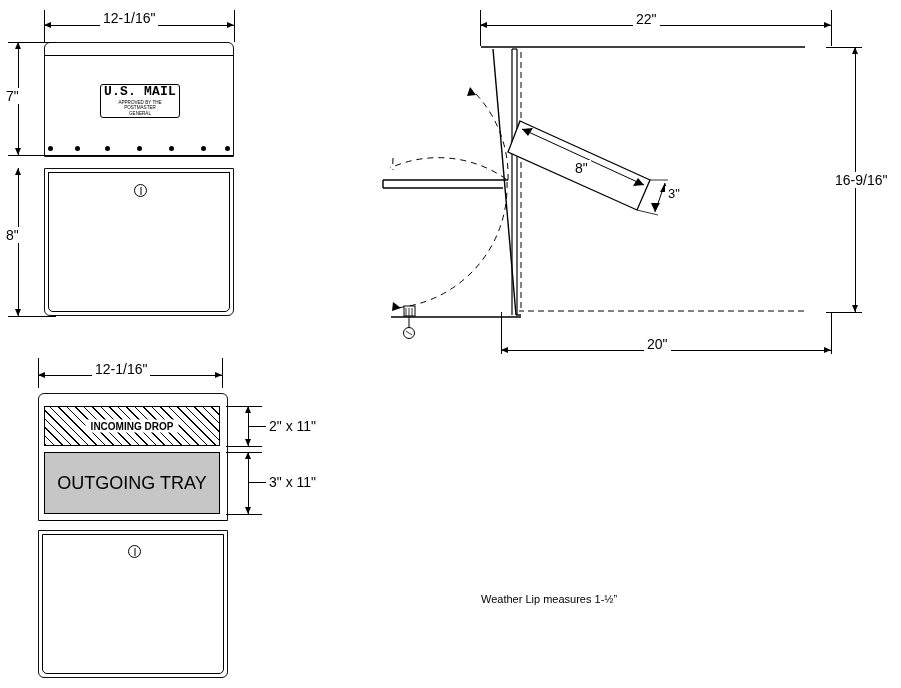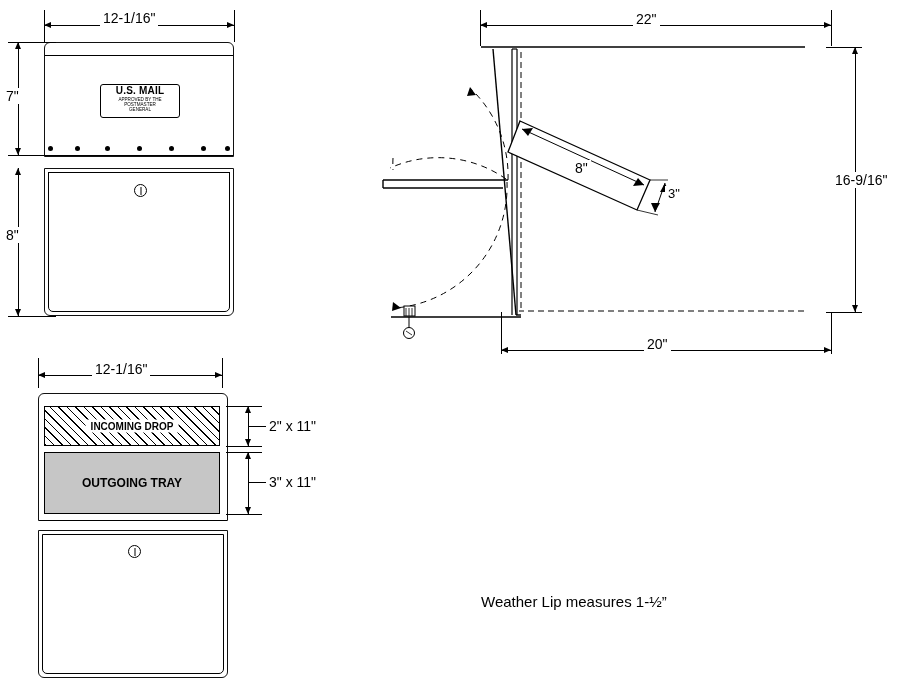--- a/index.html
+++ b/index.html
@@ -48,21 +48,21 @@
 
   .placard {
     position: absolute;
     border: 1px solid #000;
     border-radius: 3px;
     background: #fff;
     box-sizing: border-box;
     text-align: center;
     line-height: 1.15;
   }
-  .placard .l1 { font-size: 10px; font-weight: bold; letter-spacing: .2px; }
+  .placard .l1 { font-size: 13px; font-weight: bold; letter-spacing: .2px; font-family: Liberation Mono, monospace; }
   .placard .l2 { font-size: 4.6px; }
   .placard .l3 { font-size: 4.6px; }
   .placard .l4 { font-size: 4.6px; }
 
   .rivet {
     position: absolute;
     width: 5px; height: 5px;
     background: #000;
     border-radius: 50%;
   }
@@ -123,28 +123,28 @@
   .tray {
     position: absolute;
     border: 1px solid #000;
     box-sizing: border-box;
     background: #c6c6c6;
   }
   .tray-label {
     position: absolute;
     left: 50%; top: 50%;
     transform: translate(-50%,-50%);
-    font-size: 12px;
-    font-weight: bold;
+    font-size: 18px;
+    font-weight: normal;
     white-space: nowrap;
   }
 
   .note {
     position: absolute;
-    font-size: 15px;
+    font-size: 11px;
     text-align: center;
   }
   svg { display: block; }
 </style>
 </head>
 <body>
 
 <div class="stage">
 
   <div>

